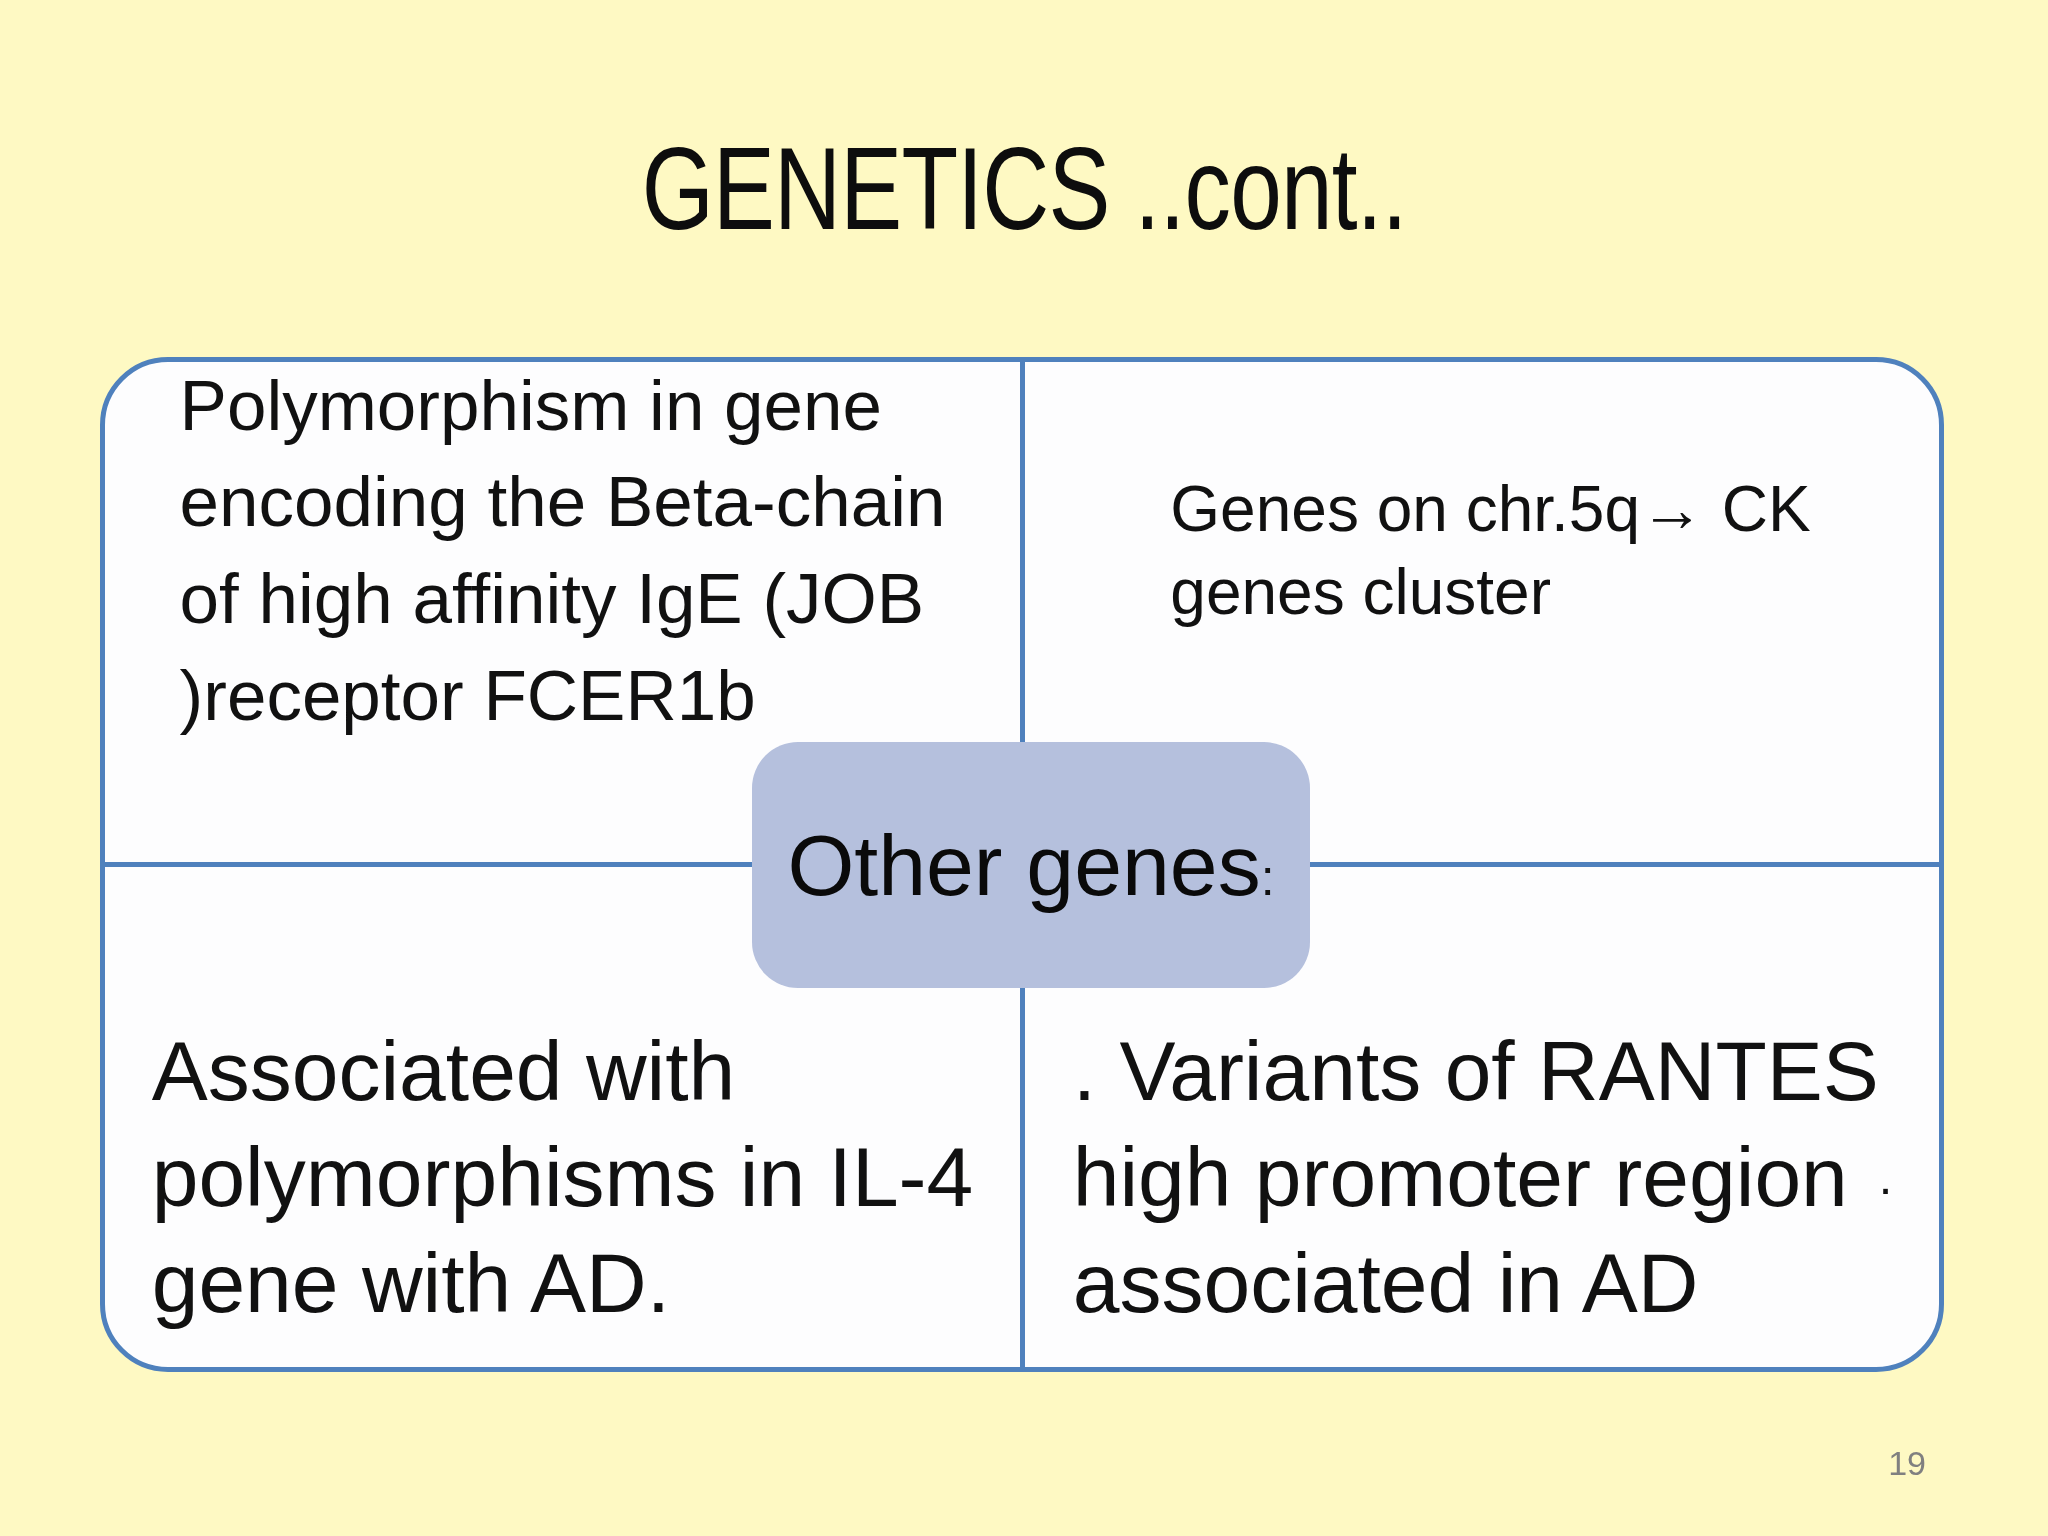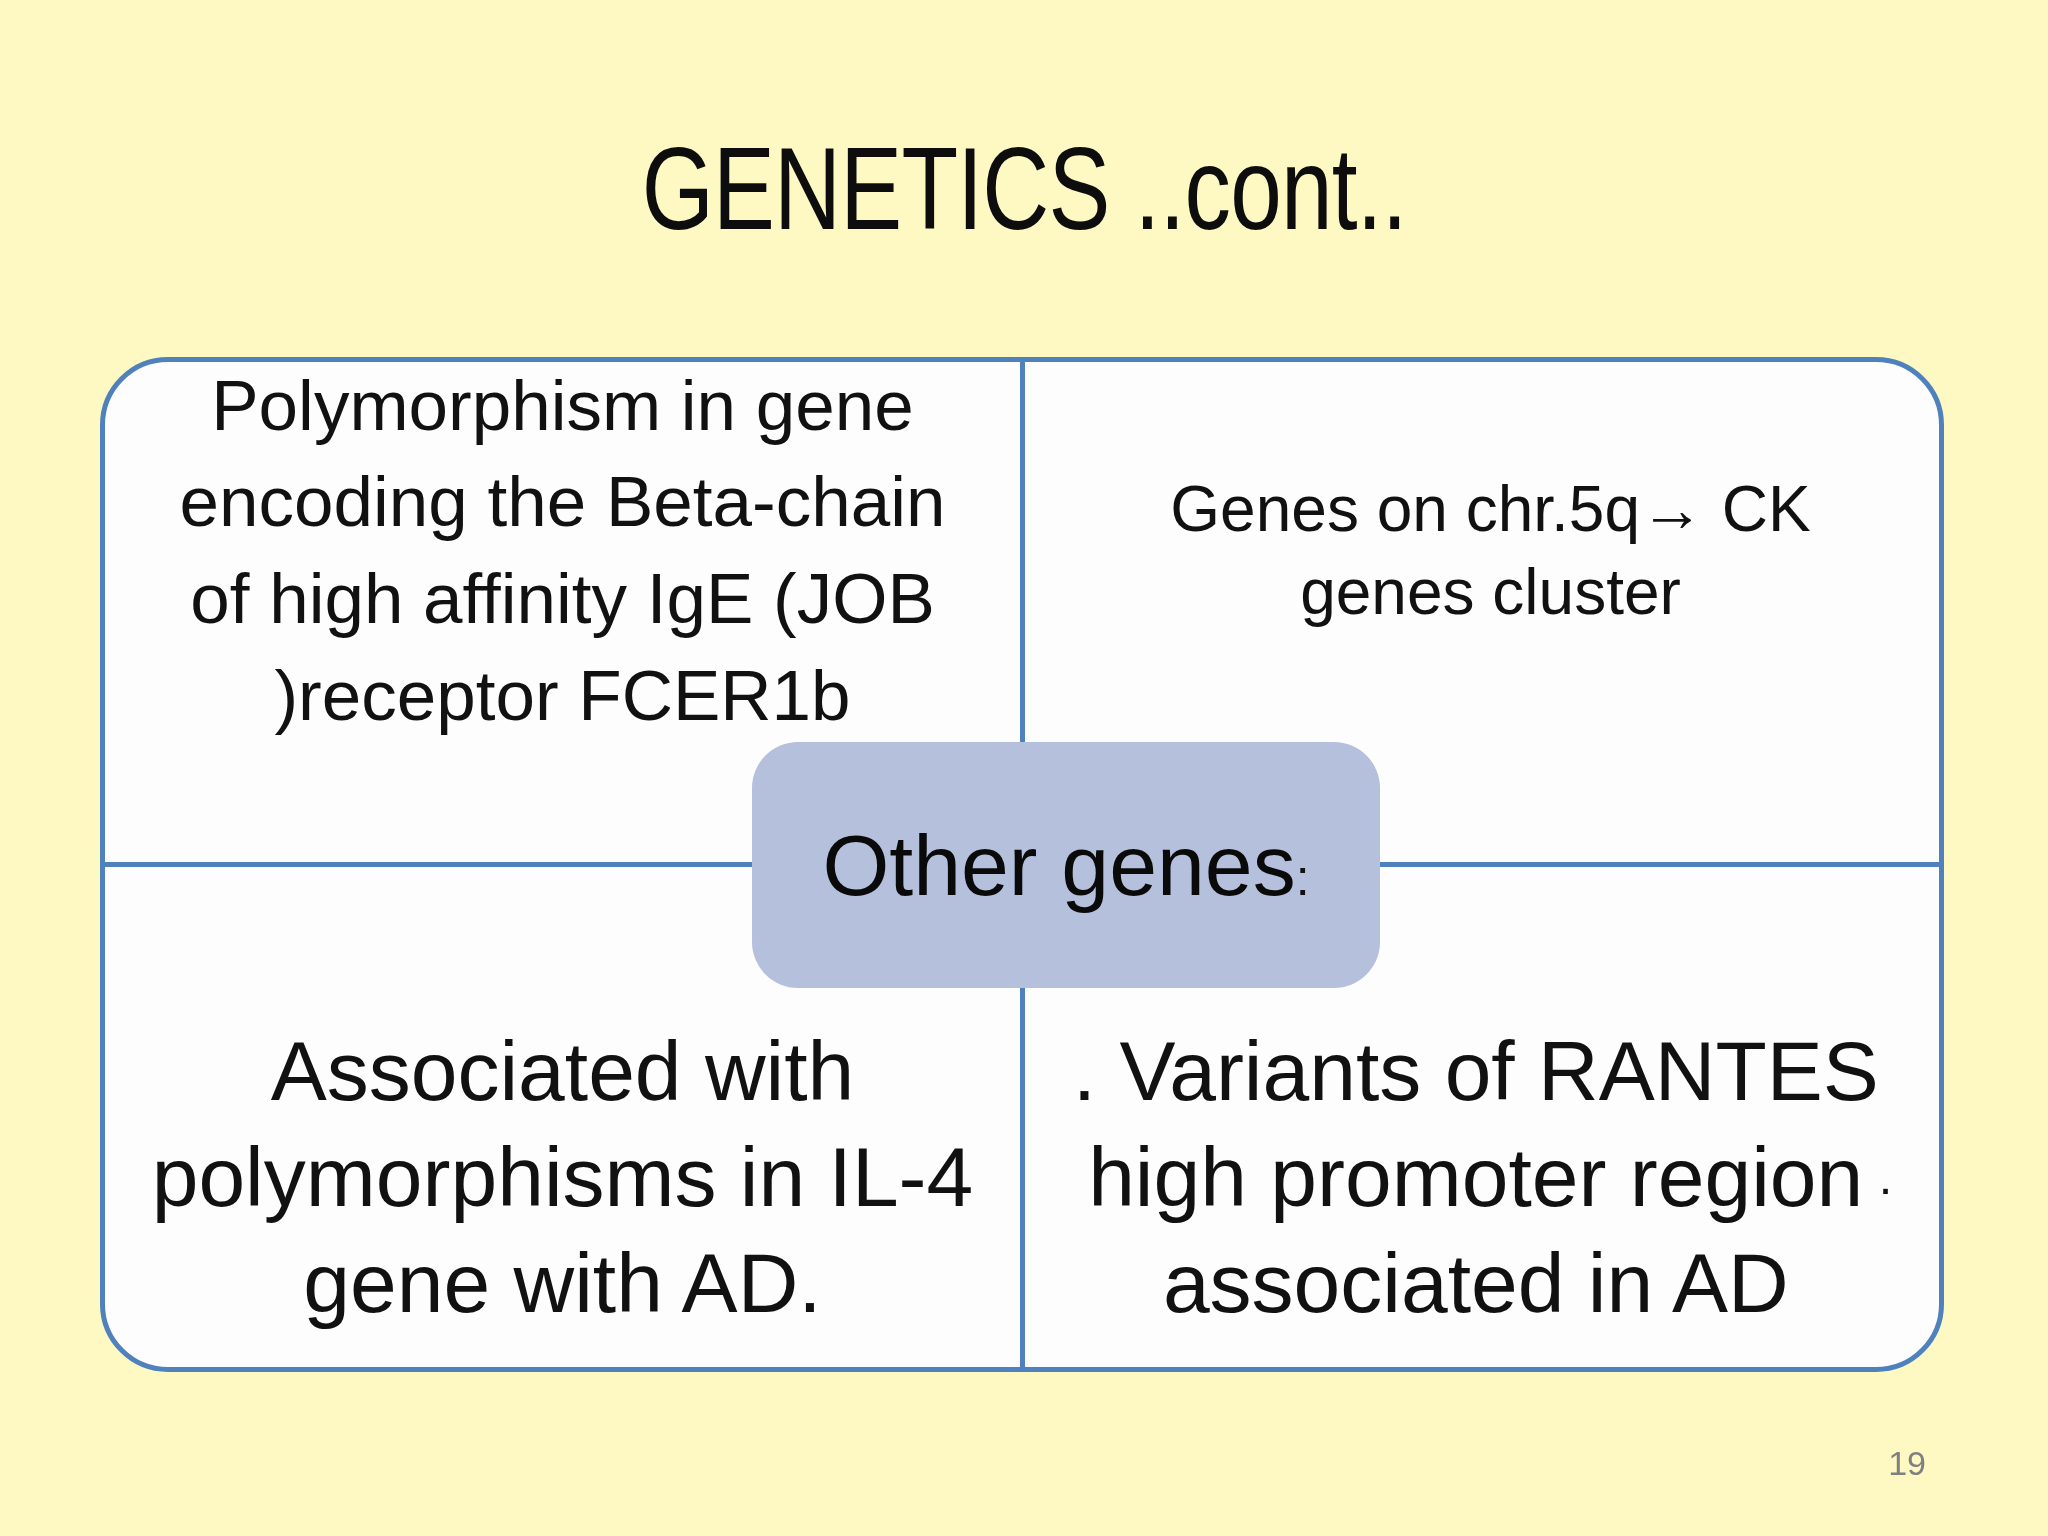--- a/index.html
+++ b/index.html
@@ -52,21 +52,21 @@
     position:absolute;
     left:103px;top:862px;
     width:1839px;height:5px;
     background:var(--accent-blue);
   }
   .quad{
     position:absolute;
     display:flex;
     align-items:center;
     justify-content:center;
-    text-align:center;
+    text-align:left;
     white-space:pre-line;
   }
   .quad-tl{
     left:110px;top:360px;width:905px;height:382px;
     font-size:71px;line-height:1.36;
   }
   .quad-tr{
     left:1038px;top:360px;width:905px;height:382px;
     font-size:64px;line-height:1.30;
   }
@@ -77,21 +77,21 @@
   .quad-br{
     left:1030px;top:988px;width:905px;height:380px;
     font-size:84px;line-height:1.26;
   }
   .small-suffix{
     font-size:0.58em;
   }
   .center-box{
     position:absolute;
     left:752px;top:742px;
-    width:628px;height:246px;
+    width:558px;height:246px;
     background:var(--center-box-fill);
     border-radius:46px;
     display:flex;
     align-items:center;
     justify-content:center;
   }
   .center-box .label{
     font-size:86px;
     color:#0a0a0a;
   }

